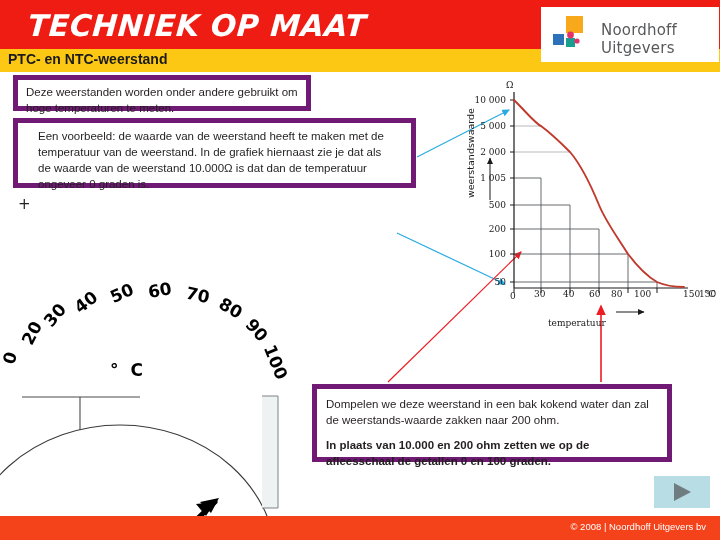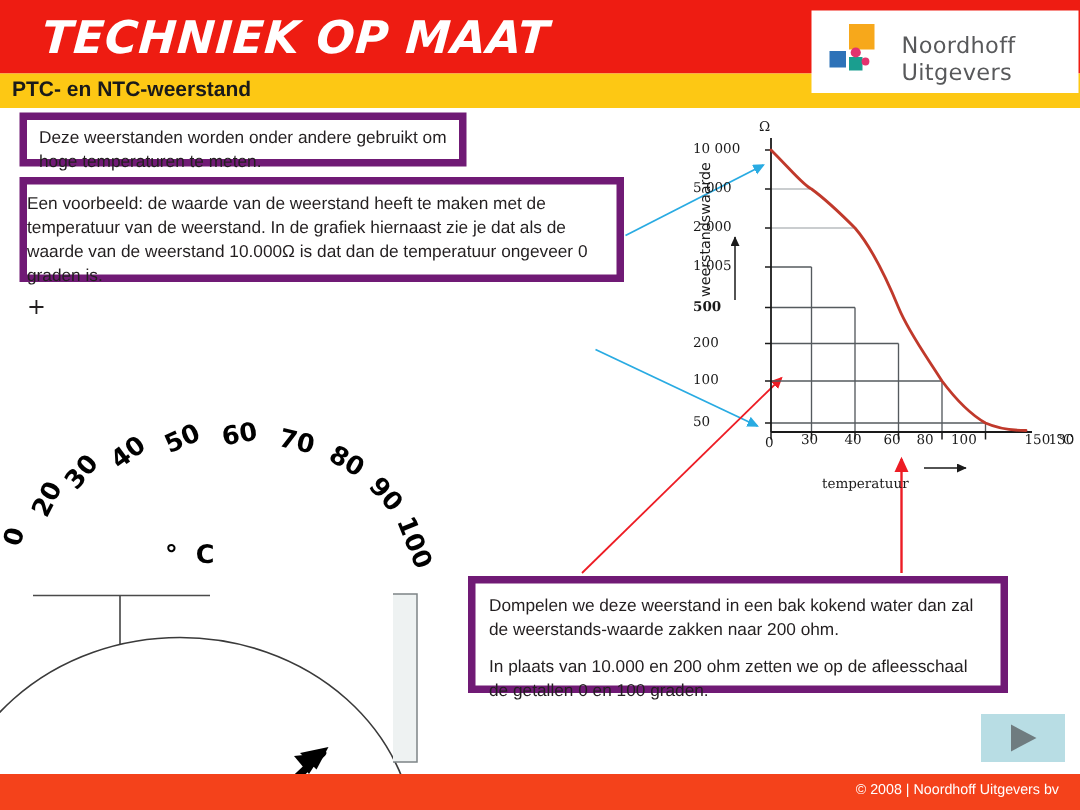--- a/index.html
+++ b/index.html
@@ -50,24 +50,24 @@
   .callout{
     position:absolute;
     border:5px solid #701a75;
     background:#ffffff;
     box-sizing:border-box;
     font-size:11.5px;
     color:#231f20;
     line-height:1.38;
   }
   #callout-1{left:13px;top:75px;width:298px;height:36px;padding:5px 8px;}
-  #callout-2{left:13px;top:118px;width:403px;height:70px;padding:6px 0;}
+  #callout-2{left:13px;top:118px;width:403px;height:70px;padding:6px 20px;}
   #callout-3{left:312px;top:384px;width:360px;height:78px;padding:8px 9px;}
   #callout-3 p{margin:0 0 9px 0;}
-  #callout-3 p:last-child{margin-bottom:0;}
+  #callout-3 p:last-child{margin-bottom:0;font-weight:bold;}
   #meter-plus{
     position:absolute;left:18px;top:195px;
     font-size:15px;color:#231f20;font-family:"DejaVu Sans", sans-serif;
   }
   .scale-num{
     position:absolute;
     font-size:17px;font-weight:bold;color:#000000;
     font-family:"DejaVu Sans", sans-serif;
     transform-origin:50% 50%;
     white-space:nowrap;
@@ -78,21 +78,21 @@
     font-family:"DejaVu Sans", sans-serif;
     letter-spacing:3px;
   }
 
   
   #chart{position:absolute;left:466px;top:80px;width:240px;height:245px;}
   .ax-lbl{
     position:absolute;font-size:9px;color:#1a1a1a;
     font-family:"DejaVu Serif", serif;white-space:nowrap;
   }
-  .ax-lbl-y{text-align:left;}
+  .ax-lbl-y{text-align:right;}
   #ylabel-rot{
     position:absolute;left:-1px;top:118px;
     font-size:9.5px;color:#1a1a1a;
     transform:rotate(-90deg);transform-origin:0 0;
     white-space:nowrap;font-family:"DejaVu Sans", sans-serif;
   }
 
   
   #play-button{
     position:absolute;left:654px;top:476px;width:56px;height:32px;
@@ -216,21 +216,21 @@
                C140,142 152,158 162,174 C174,190 184,198 191,202 C200,206 210,207 218,207" fill="none" stroke="#c0392b" stroke-width="1.9" stroke-linecap="round"></path>
 
       <line x1="24" y1="120" x2="24" y2="78" stroke="#1a1a1a" stroke-width="1" marker-end="url(#axhead)"></line>
       <line x1="150" y1="232" x2="178" y2="232" stroke="#1a1a1a" stroke-width="1" marker-end="url(#axhead)"></line>
     </svg>
 
     <div class="ax-lbl ax-lbl-y" style="left:-4px;top:15px;width:44px;">10 000</div>
     <div class="ax-lbl ax-lbl-y" style="left:-4px;top:41px;width:44px;">5 000</div>
     <div class="ax-lbl ax-lbl-y" style="left:-4px;top:67px;width:44px;">2 000</div>
     <div class="ax-lbl ax-lbl-y" style="left:-4px;top:93px;width:44px;">1 005</div>
-    <div class="ax-lbl ax-lbl-y" style="left:-4px;top:120px;width:44px;font-weight:bold;">500</div>
+    <div class="ax-lbl ax-lbl-y" style="left:-4px;top:120px;width:44px;">500</div>
     <div class="ax-lbl ax-lbl-y" style="left:-4px;top:144px;width:44px;">200</div>
     <div class="ax-lbl ax-lbl-y" style="left:-4px;top:169px;width:44px;">100</div>
     <div class="ax-lbl ax-lbl-y" style="left:-4px;top:197px;width:44px;">50</div>
     <div class="ax-lbl" style="left:40px;top:0px;">Ω</div>
 
     <div class="ax-lbl" style="left:44px;top:211px;">0</div>
     <div class="ax-lbl" style="left:68px;top:209px;">30</div>
     <div class="ax-lbl" style="left:97px;top:209px;">40</div>
     <div class="ax-lbl" style="left:123px;top:209px;">60</div>
     <div class="ax-lbl" style="left:145px;top:209px;">80</div>

